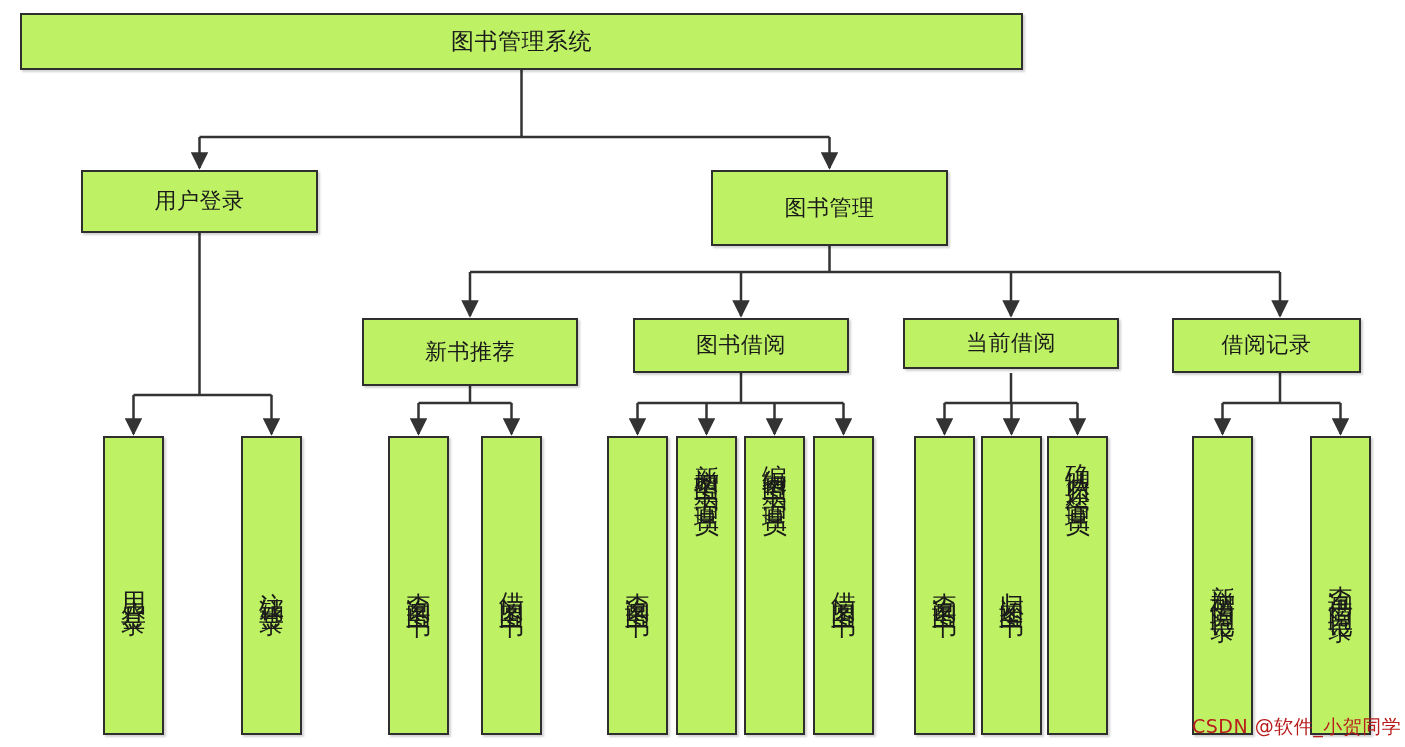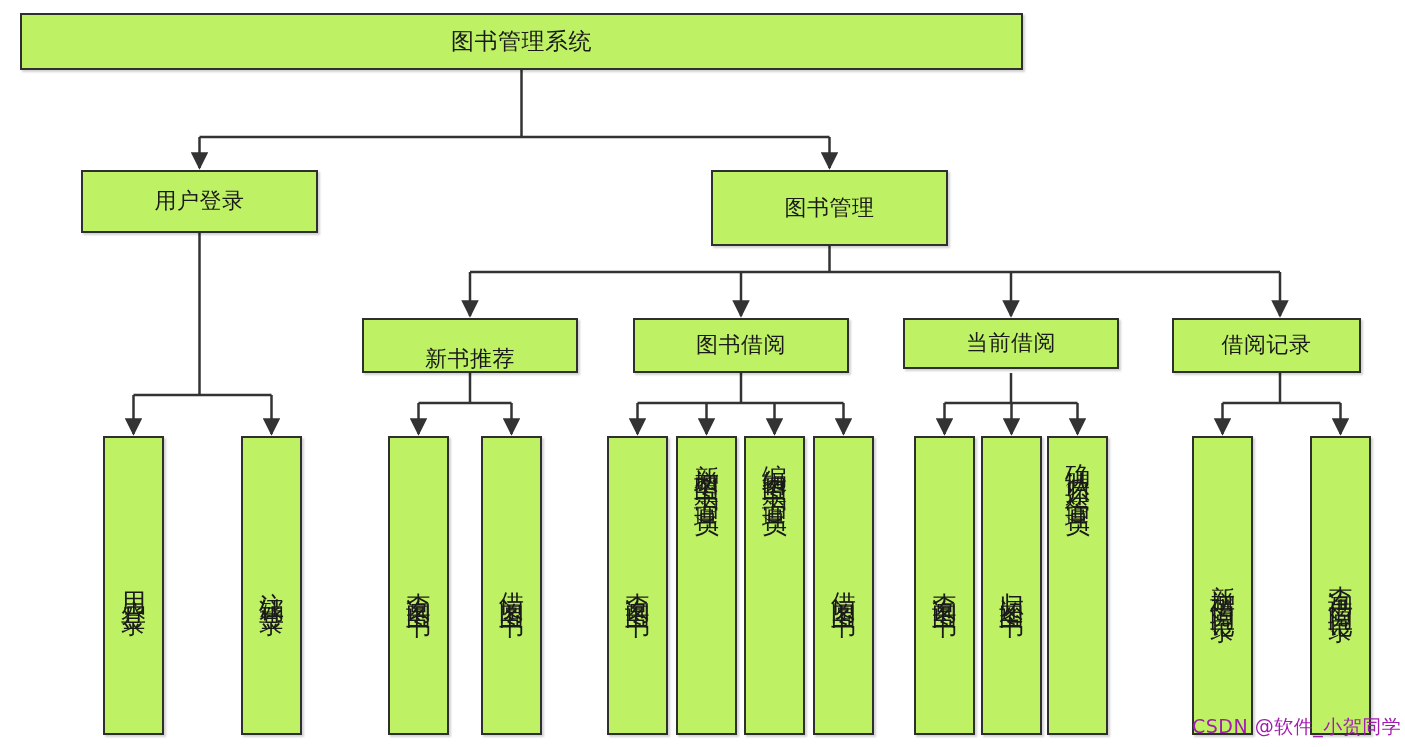--- a/index.html
+++ b/index.html
@@ -56,21 +56,21 @@
     font-size: 25px;
     letter-spacing: 7px;
     line-height: 1;
     white-space: nowrap;
   }
   .node.vertical.v-center {
     align-items: center;
   }
   .watermark {
     position: absolute;
-    color: #a21caf;
+    color: #b91c1c;
     font-size: 19px;
     white-space: nowrap;
     letter-spacing: 0.5px;
     pointer-events: none;
   }
 </style>
 </head>
 <body>
 
 <div id="canvas">
@@ -121,21 +121,21 @@
   <div id="node-layer">
       <div class="node horizontal root" style="left: 20px; top: 13px; width: 1003px; height: 57px;">
         <span class="node-label">图书管理系统</span>
       </div>
       <div class="node horizontal" style="left: 81px; top: 170px; width: 237px; height: 63px;">
         <span class="node-label">用户登录</span>
       </div>
       <div class="node horizontal" style="left: 711px; top: 170px; width: 237px; height: 76px;">
         <span class="node-label">图书管理</span>
       </div>
-      <div class="node horizontal" style="left: 362px; top: 318px; width: 216px; height: 55px; align-items: flex-end;">
+      <div class="node horizontal" style="left: 362px; top: 318px; width: 216px; height: 68px;">
         <span class="node-label">新书推荐</span>
       </div>
       <div class="node horizontal" style="left: 633px; top: 318px; width: 216px; height: 55px;">
         <span class="node-label">图书借阅</span>
       </div>
       <div class="node horizontal" style="left: 903px; top: 318px; width: 216px; height: 51px;">
         <span class="node-label">当前借阅</span>
       </div>
       <div class="node horizontal" style="left: 1172px; top: 318px; width: 189px; height: 55px;">
         <span class="node-label">借阅记录</span>

